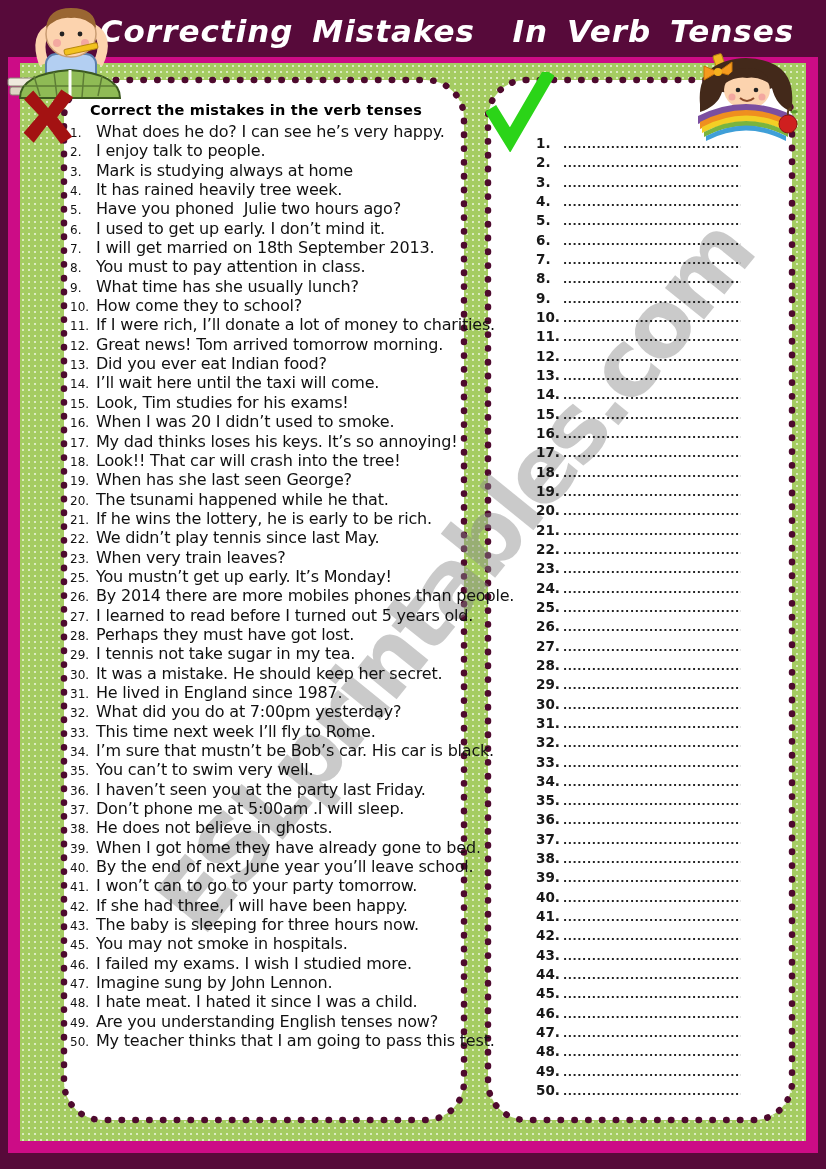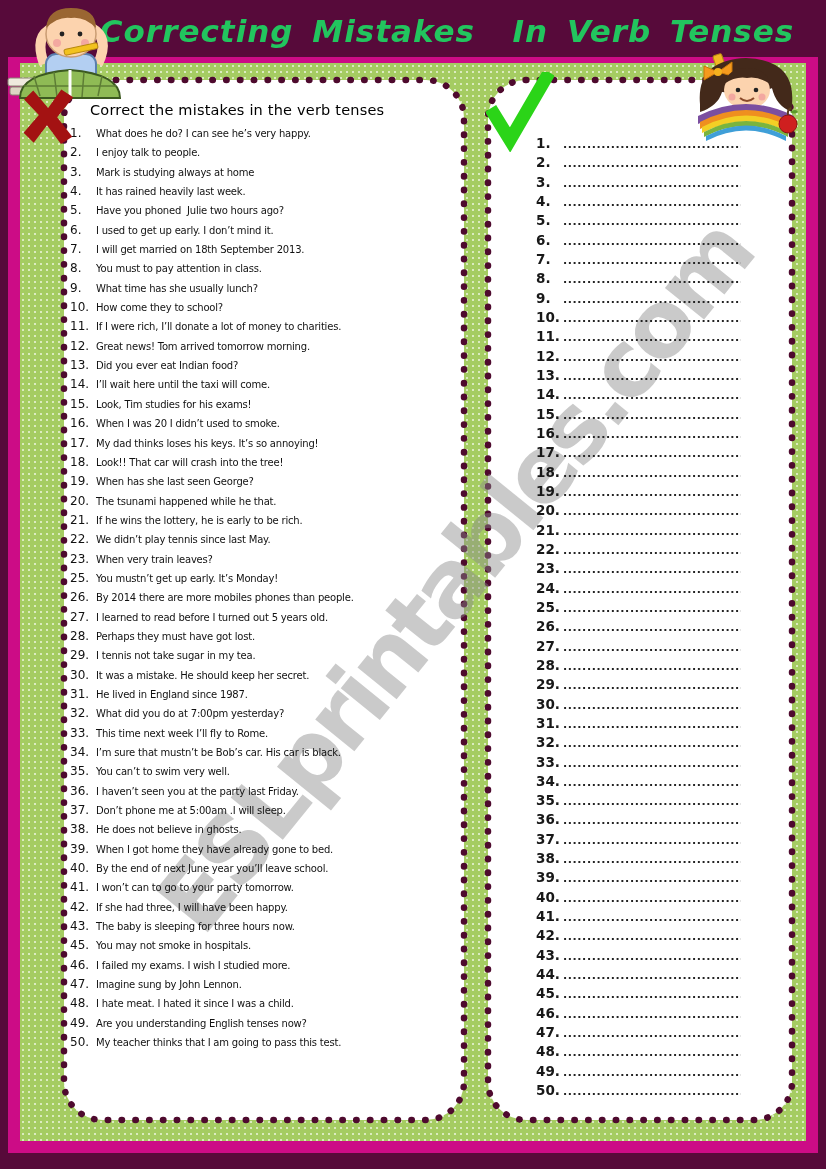--- a/index.html
+++ b/index.html
@@ -6,48 +6,48 @@
   body{
     width:826px;height:1169px;position:relative;overflow:hidden;
     background:#570a3a;
     font-family:"DejaVu Sans", sans-serif;
   }
   
   .page-title{
     position:absolute;top:13px;left:0;width:100%;text-align:center;
     box-sizing:border-box;padding-left:68px;
     font-size:31px;font-style:italic;font-weight:bold;
-    color:#22c55e;letter-spacing:1px;word-spacing:7px;white-space:pre;
+    color:#ffffff;letter-spacing:1px;word-spacing:7px;white-space:pre;
   }
   
   .frame-magenta{
     position:absolute;left:8px;top:57px;width:810px;height:1096px;
     background:#cc0c86;
   }
   .bg-green{
     position:absolute;left:12px;top:6px;right:12px;bottom:12px;
     background-color:#a5cc62;
     background-image:radial-gradient(circle, rgba(255,255,255,.6) 0.9px, transparent 1.4px);
     background-size:6px 6px;
   }
   
   .panel-border{position:absolute;z-index:1;}
   .panel-border.left{left:58px;top:74px;}
   .panel-border.right{left:482px;top:74px;}
   .left-content{
     position:absolute;left:62px;top:78px;width:404px;height:1044px;z-index:3;
   }
   .panel-heading{
-    margin:24px 0 4px 28px;font-weight:normal;font-size:14.5px;color:#000;
+    margin:24px 0 4px 28px;font-weight:bold;font-size:14.5px;color:#000;
     letter-spacing:0.2px;white-space:pre;
   }
   .qlist{margin-left:8px;margin-top:2px;}
   .qrow{height:19.35px;line-height:19.35px;white-space:pre;color:#111;}
   .qnum{display:inline-block;width:26px;font-size:12px;}
-  .qtext{font-size:10px;letter-spacing:-0.2px;margin-top:48px;}
+  .qtext{font-size:16px;letter-spacing:-0.2px;margin-top:48px;}
   .right-content{
     position:absolute;left:486px;top:78px;width:308px;height:1044px;z-index:3;
     box-sizing:border-box;padding-top:56px;
   }
   .arow{height:19.33px;line-height:19.33px;margin-left:50px;display:flex;align-items:baseline;}
   .anum{font-weight:bold;font-size:13.5px;color:#181818;min-width:27px;}
   .adots{overflow:hidden;white-space:nowrap;width:178px;font-size:11px;font-weight:bold;
          letter-spacing:0.6px;color:#222;}
   
   .watermark{
@@ -81,21 +81,21 @@
 </svg>
 
 <div class="watermark">ESLprintables.com</div>
 
 <div class="left-content">
   <div class="panel-heading">Correct the mistakes in the verb tenses</div>
   <div class="qlist">
       <div class="qrow"><span class="qnum">1.</span><span class="qtext">What does he do? I can see he’s very happy.</span></div>
       <div class="qrow"><span class="qnum">2.</span><span class="qtext">I enjoy talk to people.</span></div>
       <div class="qrow"><span class="qnum">3.</span><span class="qtext">Mark is studying always at home</span></div>
-      <div class="qrow"><span class="qnum">4.</span><span class="qtext">It has rained heavily last week.</span></div>
+      <div class="qrow"><span class="qnum">4.</span><span class="qtext">It has rained heavily tree week.</span></div>
       <div class="qrow"><span class="qnum">5.</span><span class="qtext">Have you phoned  Julie two hours ago?</span></div>
       <div class="qrow"><span class="qnum">6.</span><span class="qtext">I used to get up early. I don’t mind it.</span></div>
       <div class="qrow"><span class="qnum">7.</span><span class="qtext">I will get married on 18th September 2013.</span></div>
       <div class="qrow"><span class="qnum">8.</span><span class="qtext">You must to pay attention in class.</span></div>
       <div class="qrow"><span class="qnum">9.</span><span class="qtext">What time has she usually lunch?</span></div>
       <div class="qrow"><span class="qnum">10.</span><span class="qtext">How come they to school?</span></div>
       <div class="qrow"><span class="qnum">11.</span><span class="qtext">If I were rich, I’ll donate a lot of money to charities.</span></div>
       <div class="qrow"><span class="qnum">12.</span><span class="qtext">Great news! Tom arrived tomorrow morning.</span></div>
       <div class="qrow"><span class="qnum">13.</span><span class="qtext">Did you ever eat Indian food?</span></div>
       <div class="qrow"><span class="qnum">14.</span><span class="qtext">I’ll wait here until the taxi will come.</span></div>

